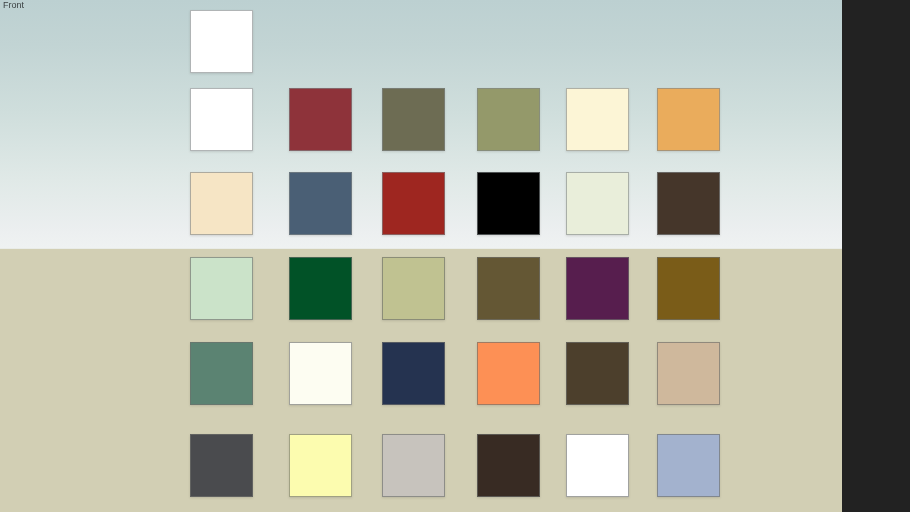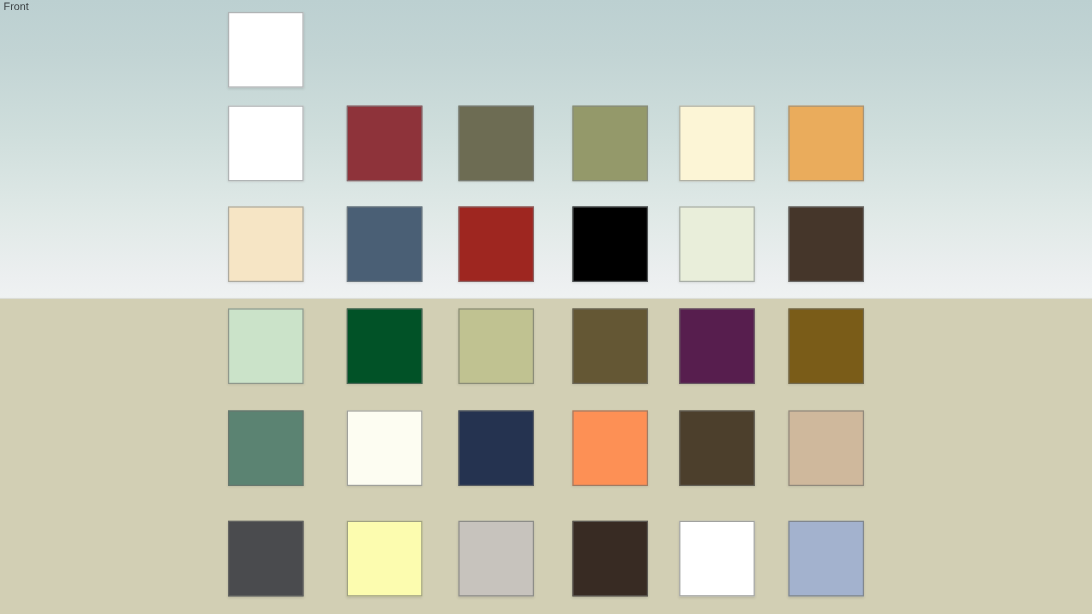--- a/index.html
+++ b/index.html
@@ -3,21 +3,21 @@
 <meta charset="utf-8">
 <title>Front View</title>
 <style>
   html, body {
     margin: 0;
     padding: 0;
     background: #222;
   }
   #viewport {
     position: relative;
-    width: 910px;
+    width: 842px;
     height: 512px;
     overflow: hidden;
     font-family: "Liberation Sans", sans-serif;
     -webkit-font-smoothing: none;
   }
   
   #sky {
     position: absolute;
     left: 0;
     top: 0;

